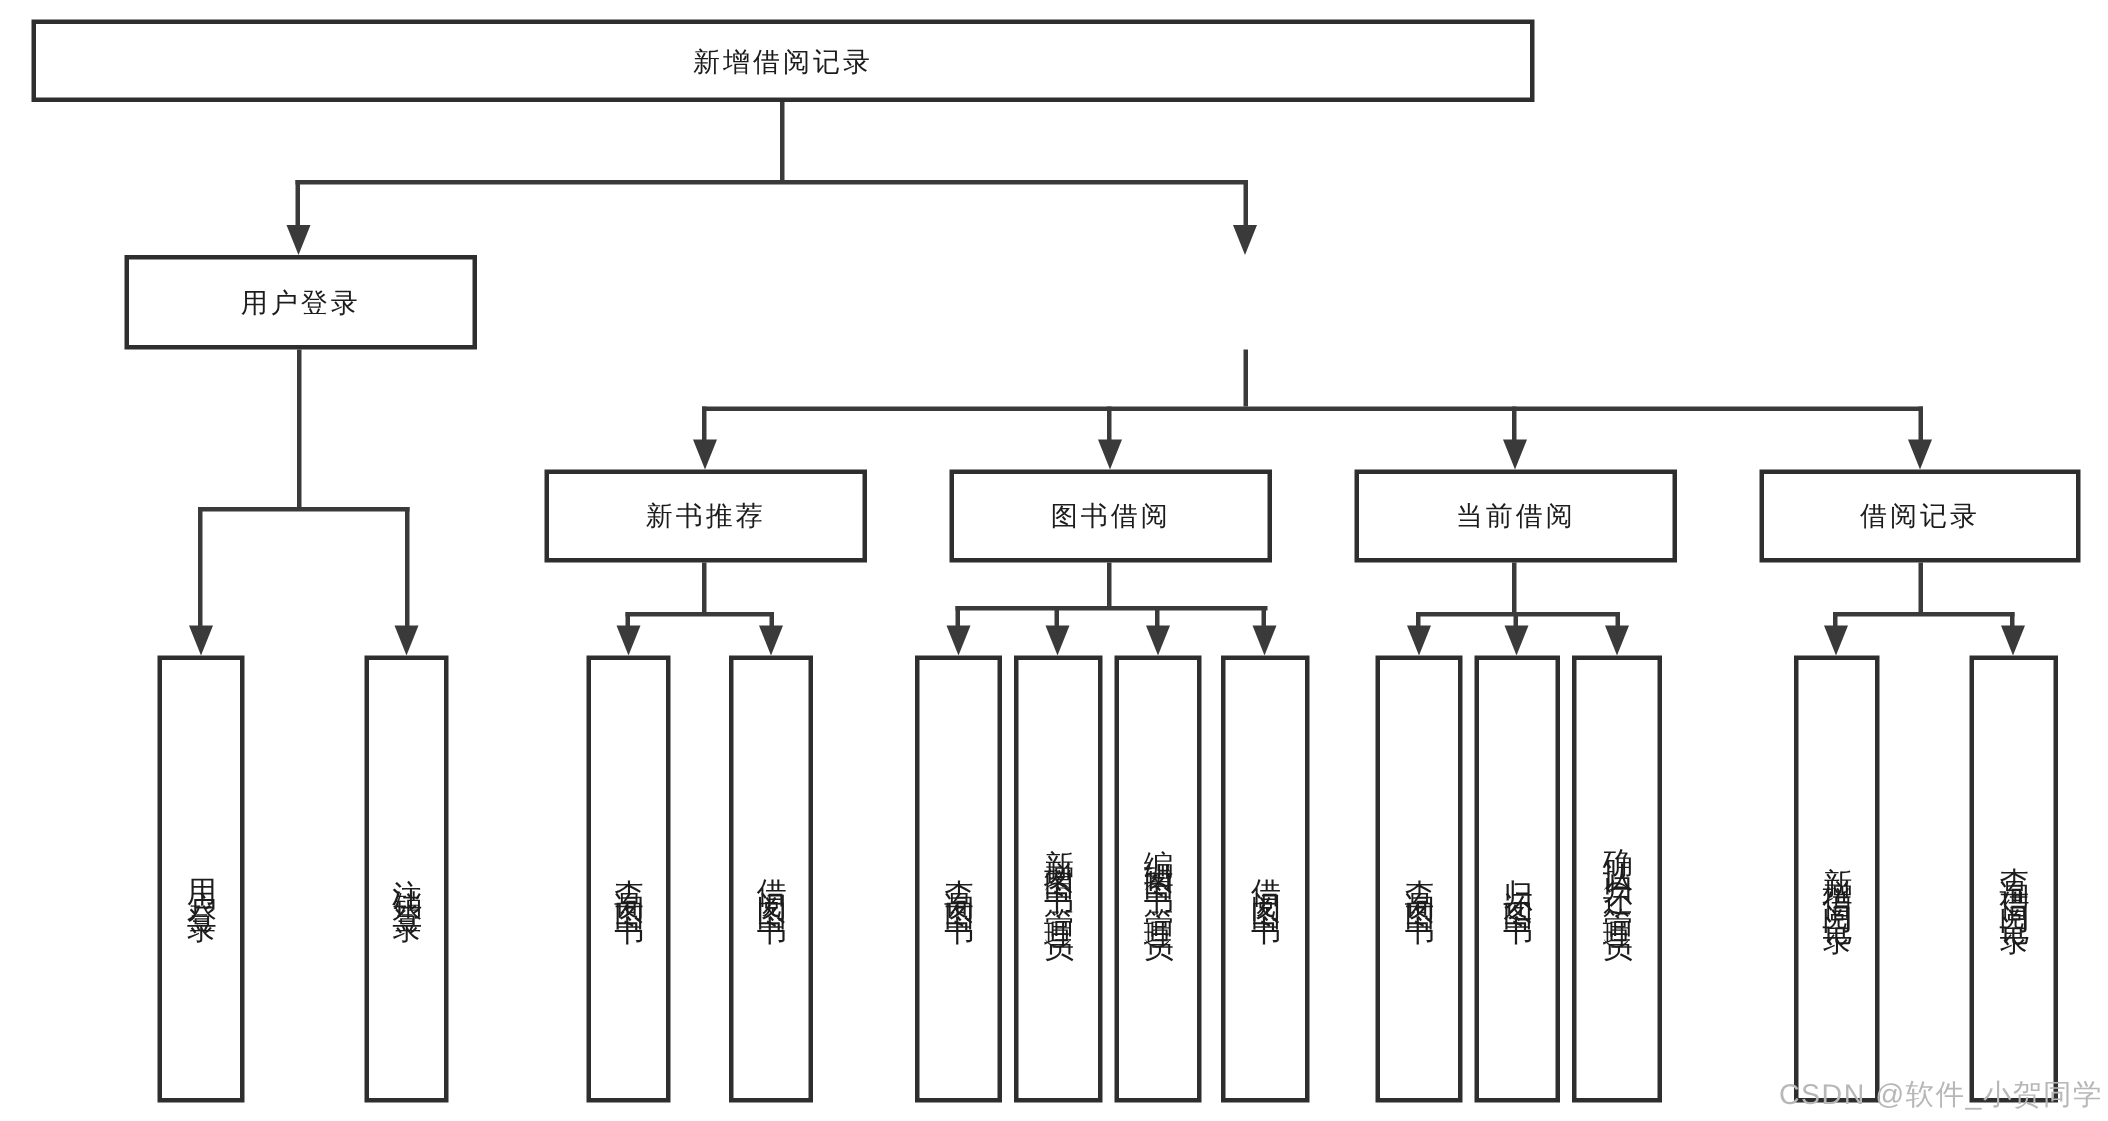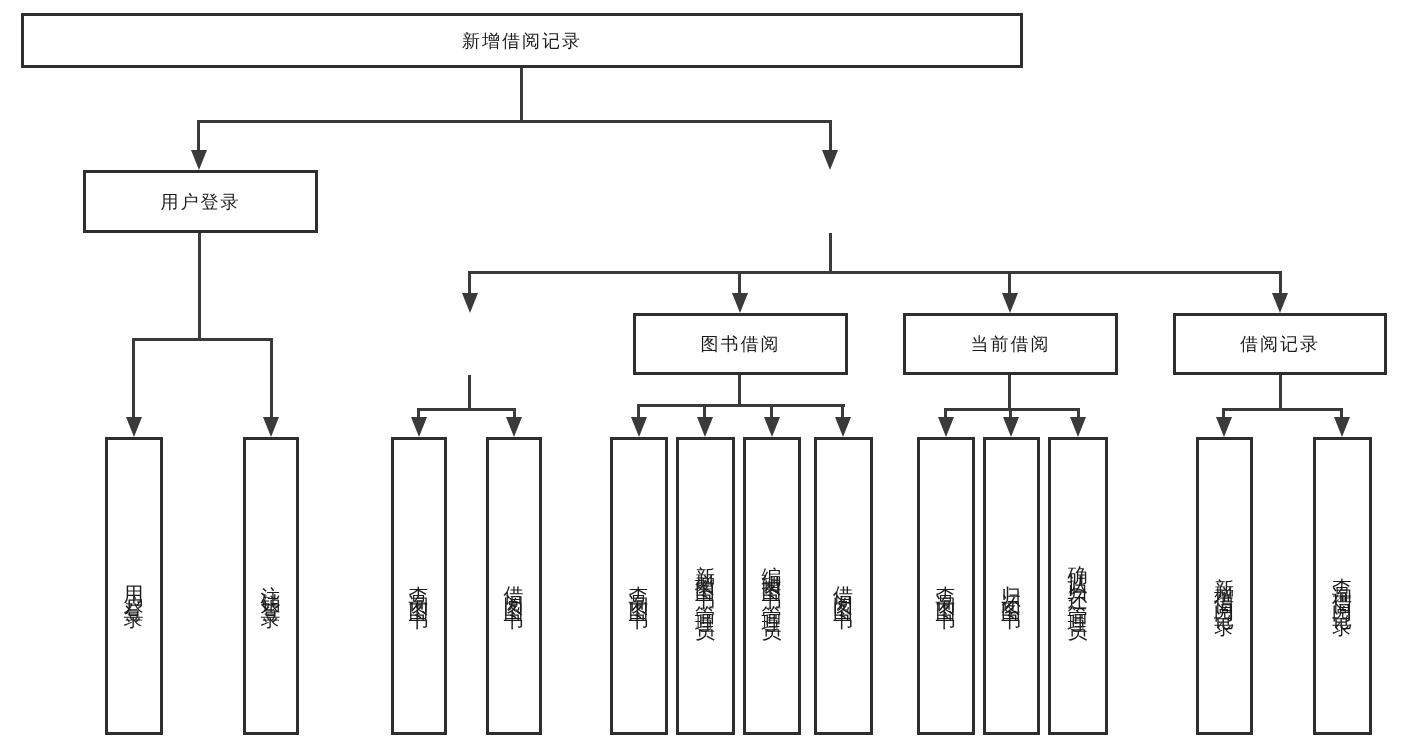--- a/index.html
+++ b/index.html
@@ -68,20 +68,23 @@
   <div class="hline" style="left:468px;top:271px;width:814px"></div>
   <div class="vline" style="left:468px;top:271px;height:24px"></div>
   <div class="arrow" style="left:462px;top:293px"></div>
   <div class="vline" style="left:738px;top:271px;height:24px"></div>
   <div class="arrow" style="left:732px;top:293px"></div>
   <div class="vline" style="left:1008px;top:271px;height:24px"></div>
   <div class="arrow" style="left:1002px;top:293px"></div>
   <div class="vline" style="left:1279px;top:271px;height:24px"></div>
   <div class="arrow" style="left:1272px;top:293px"></div>
 
+  <div class="box" style="left:363px;top:313px;width:215px;height:62px">
+    <span class="lbl">新书推荐</span>
+  </div>
   <div class="box" style="left:903px;top:313px;width:215px;height:62px">
     <span class="lbl">当前借阅</span>
   </div>
   <div class="box" style="left:633px;top:313px;width:215px;height:62px">
     <span class="lbl">图书借阅</span>
   </div>
   <div class="box" style="left:1173px;top:313px;width:214px;height:62px">
     <span class="lbl">借阅记录</span>
   </div>
 
@@ -156,14 +159,15 @@
     <span class="lbl">确认归还（管理员）</span>
   </div>
 
   <div class="box v" style="left:1196px;top:437px;width:57px;height:298px">
     <span class="lbl">新增借阅记录</span>
   </div>
   <div class="box v" style="left:1313px;top:437px;width:59px;height:298px">
     <span class="lbl">查询借阅记录</span>
   </div>
 
+  <div class="watermark">CSDN @软件_小贺同学</div>
 
 </div>
 
 </body></html>

